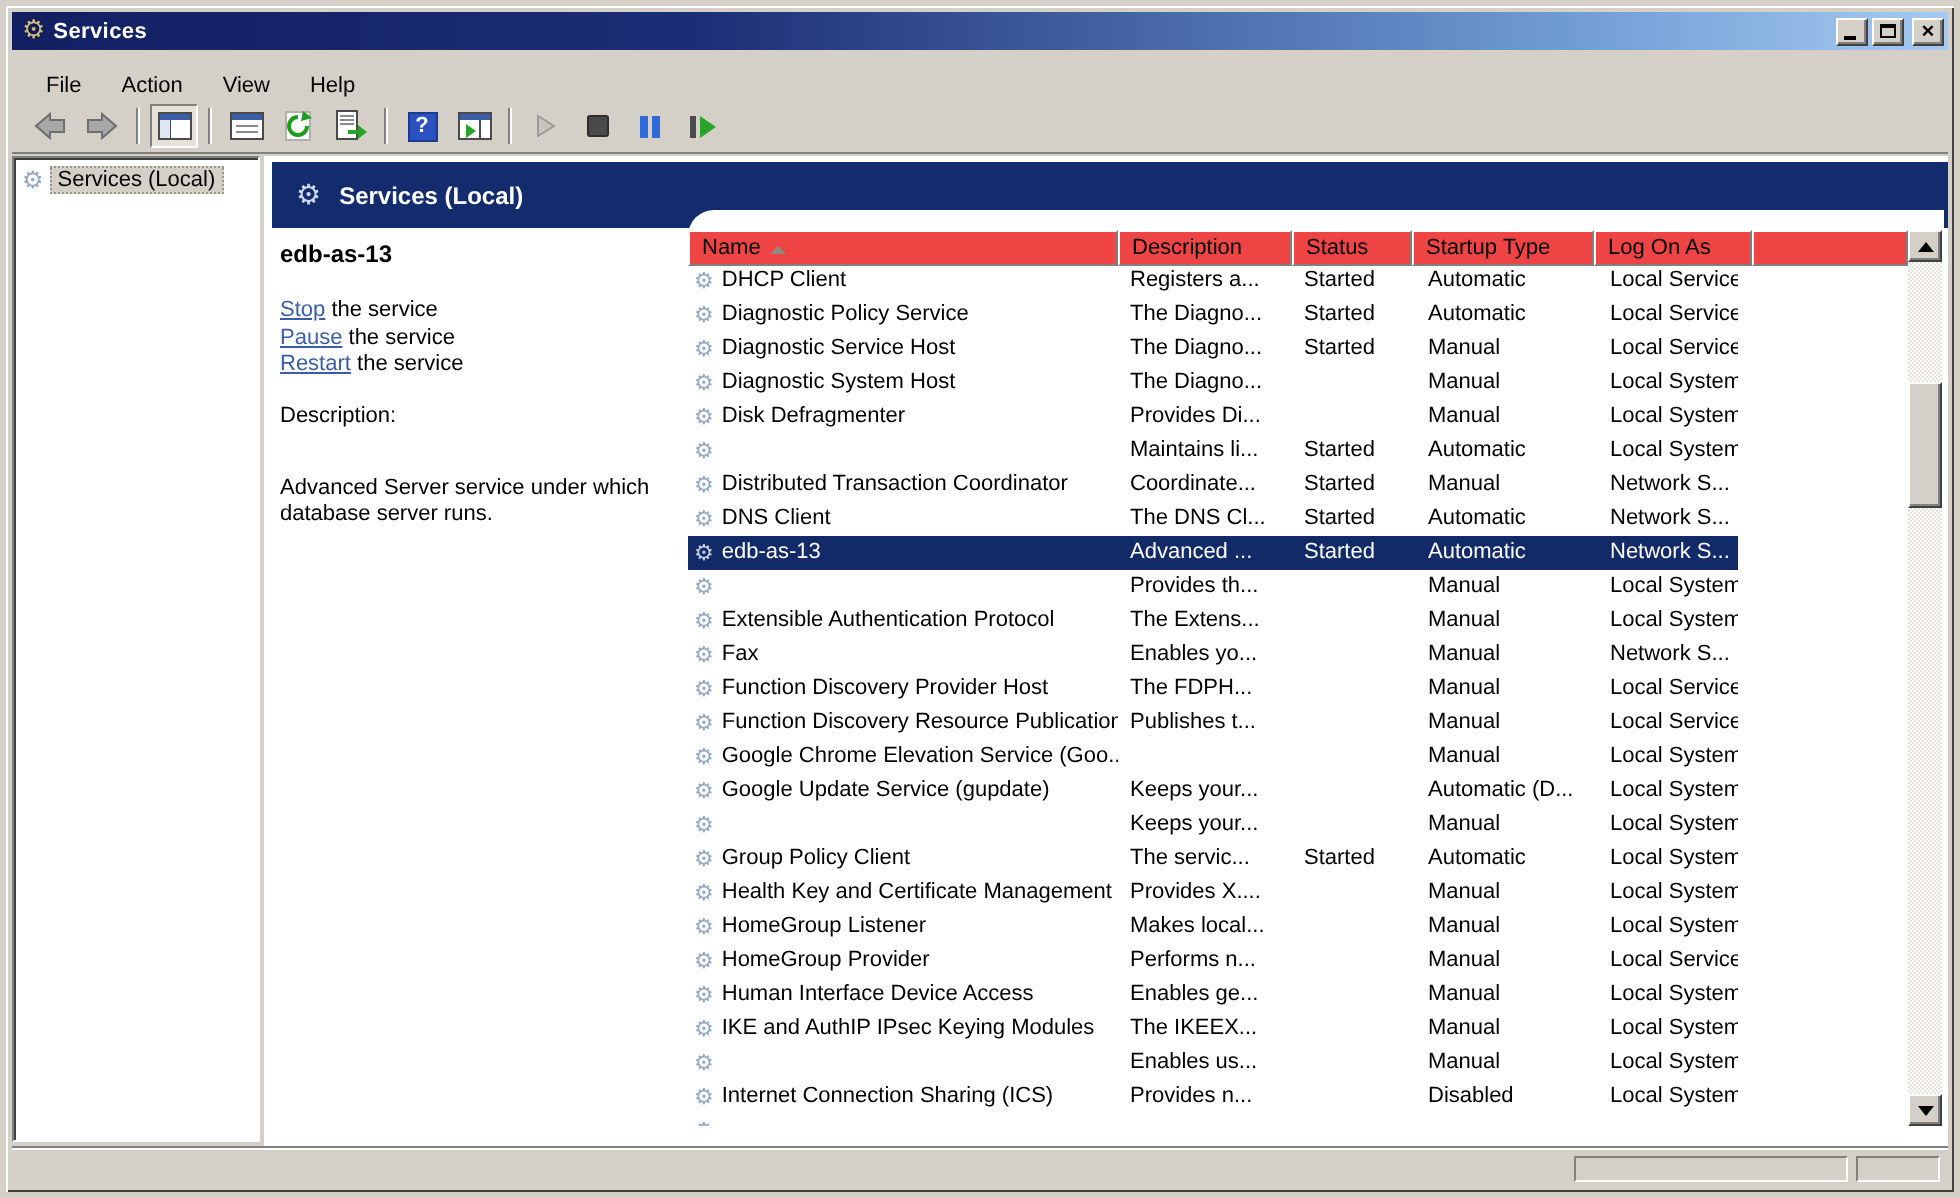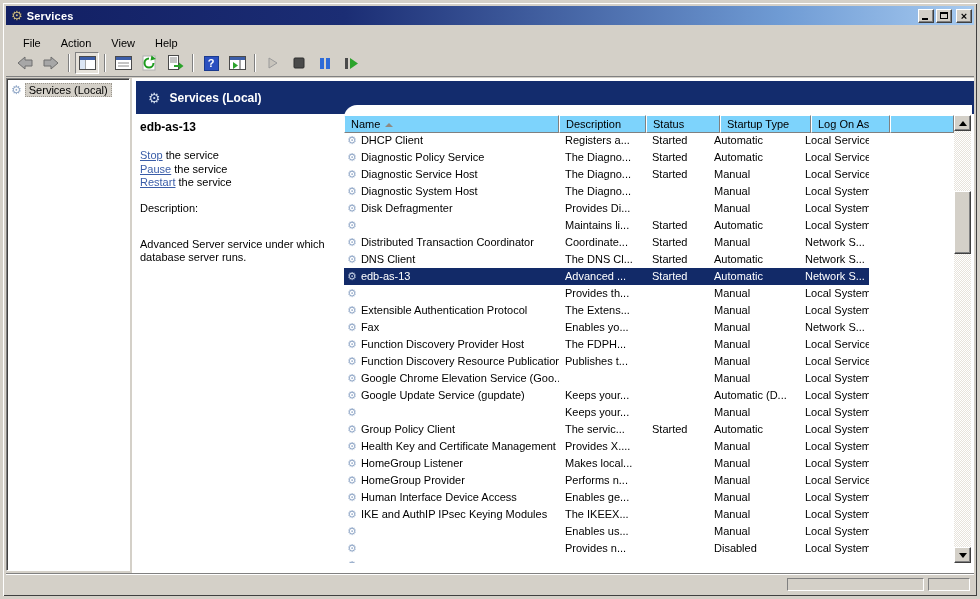--- a/index.html
+++ b/index.html
@@ -55,23 +55,23 @@
   .band-title{color:#fff;font-weight:bold;font-size:12px;}
   .svc-name{position:absolute;left:8px;top:42px;font-weight:bold;font-size:12px;}
   .links{position:absolute;left:8px;top:71px;line-height:13.5px;}
   .links a{color:#3a5da8;text-decoration:underline;cursor:pointer;}
   .desc-label{position:absolute;left:8px;top:124px;}
   .desc-text{position:absolute;left:8px;top:137px;width:200px;line-height:13px;margin-top:23px;}
   
   .list-panel{position:absolute;left:212px;top:27px;right:2px;height:458px;background:#fff;
     border-top-left-radius:13px;overflow:hidden;}
   .lheader{position:absolute;left:0;top:10px;right:18px;height:18px;display:flex;}
-  .hcell{background:#7dd3fc;border:1px solid;border-color:#fff #808080 #808080 #fff;
+  .hcell{background:#ef4444;border:1px solid;border-color:#fff #808080 #808080 #fff;
     display:flex;align-items:center;padding-left:6px;gap:5px;overflow:hidden;white-space:nowrap;}
-  .hc0{width:215px;} .hc1{width:87px;} .hc2{width:74px;} .hc3{width:91px;} .hc4{width:79px;} .hc5{flex:1;}
+  .hc0{width:215px;} .hc1{width:87px;} .hc2{width:60px;} .hc3{width:91px;} .hc4{width:79px;} .hc5{flex:1;}
   .sort-asc{width:0;height:0;border-left:4px solid transparent;border-right:4px solid transparent;
     border-bottom:4px solid #8e8a82;margin-top:1px;}
   .rows{position:absolute;left:0;top:27px;right:18px;bottom:0;overflow:hidden;}
   .row{height:17px;display:flex;white-space:nowrap;}
   .row-main{display:flex;width:525px;height:17px;align-items:center;}
   .cell{overflow:hidden;white-space:nowrap;height:17px;line-height:17px;}
   .c-name{width:215px;display:flex;align-items:center;gap:4px;padding-left:3px;}
   .row-gear{font-size:11px;line-height:11px;flex:0 0 auto;}
   .c-desc{width:87px;padding-left:6px;}
   .c-status{width:62px;padding-left:6px;}
@@ -547,20 +547,21 @@
                 <div class="cell c-desc">Enables us...</div>
                 <div class="cell c-status"></div>
                 <div class="cell c-startup">Manual</div>
                 <div class="cell c-logon">Local System</div>
               </div>
             </div>
             <div class="row">
               <div class="row-main">
                 <div class="cell c-name">
                   <span class="gear row-gear">⚙</span>
+                  <span>Internet Connection Sharing (ICS)</span>
                 </div>
                 <div class="cell c-desc">Provides n...</div>
                 <div class="cell c-status"></div>
                 <div class="cell c-startup">Disabled</div>
                 <div class="cell c-logon">Local System</div>
               </div>
             </div>
             <div class="row">
               <div class="row-main">
                 <div class="cell c-name">

